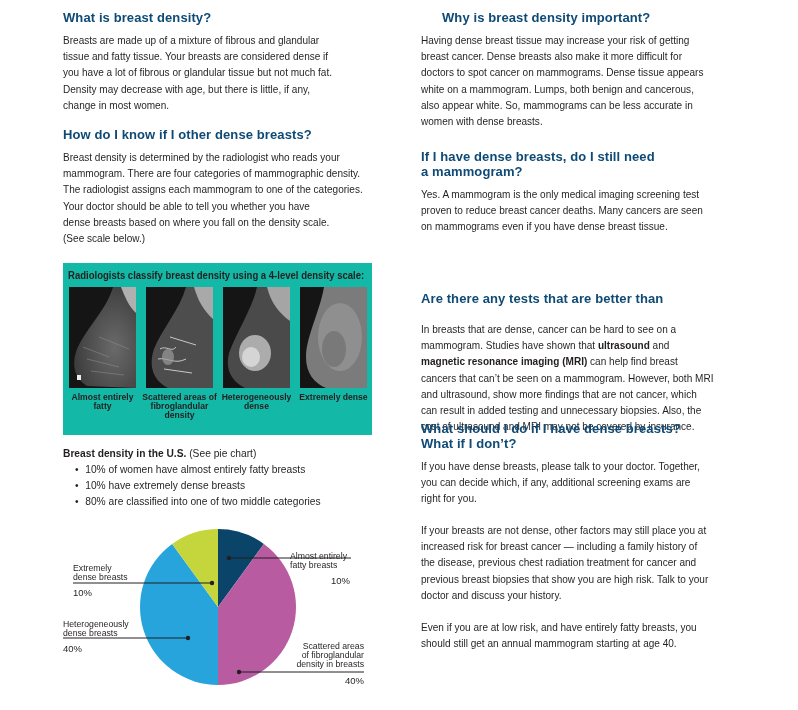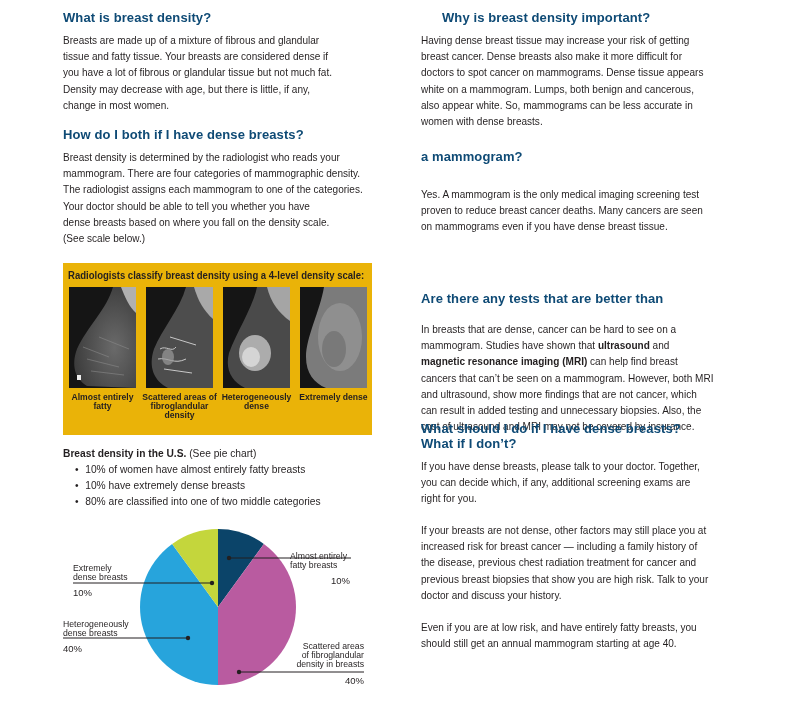--- a/index.html
+++ b/index.html
@@ -3,21 +3,21 @@
 <meta charset="utf-8">
 <style>
   html, body { margin:0; padding:0; background:#ffffff; }
   body { width:798px; height:710px; position:relative; overflow:hidden;
          font-family:"Liberation Sans", sans-serif; color:#231f20; }
   .abs { position:absolute; }
   h2 { margin:0; font-family:"Liberation Sans", sans-serif; font-weight:bold;
        color:#0e4a75; font-size:13px; line-height:15px; letter-spacing:0.1px; }
   p.body { margin:0; font-size:10.8px; line-height:16.2px; color:#231f20;
            font-family:"Liberation Sans", sans-serif; transform:scaleX(0.93); transform-origin:left top; white-space:nowrap; }
-  .scale-box { left:63px; top:263px; width:309px; height:172px; background:#eab308; }
+  .scale-box { left:63px; top:263px; width:309px; height:172px; background:#14b8a6; }
   .scale-title { left:5px; top:6px; font-size:10.6px; font-weight:bold; color:#231f20; white-space:nowrap; transform:scaleX(0.9); transform-origin:left top; }
   .tile { top:24px; width:67px; height:101px; background:#1b1b1b; overflow:hidden; }
   .tile-cap { top:130px; width:77px; text-align:center; font-size:8.6px; line-height:9px; font-weight:bold; color:#231f20; }
   .bul-title { left:63px; top:446px; font-size:11px; line-height:15px; white-space:nowrap; transform:scaleX(0.93); transform-origin:left top;}
   .bul-list { left:75px; top:461px; margin:0; padding:0; list-style:none; font-size:11px; line-height:16px; transform:scaleX(0.93); transform-origin:left top; }
   .bul-list li { position:relative; padding-left:11px; white-space:nowrap; }
   .bul-list li::before { content:"•"; position:absolute; left:0; top:0; }
   .pie-label { font-size:8.7px; line-height:9px; color:#231f20; white-space:nowrap; }
   .pie-pct { font-size:9.5px; color:#231f20; }
 </style>
@@ -26,21 +26,21 @@
 
 <h2 class="abs" style="left:63px;top:10px;">What is breast density?</h2>
 <div class="abs" style="left:63px;top:32px;">
   <p class="body">Breasts are made up of a mixture of fibrous and glandular</p>
   <p class="body">tissue and fatty tissue. Your breasts are considered dense if</p>
   <p class="body">you have a lot of fibrous or glandular tissue but not much fat.</p>
   <p class="body">Density may decrease with age, but there is little, if any,</p>
   <p class="body">change in most women.</p>
 </div>
 
-<h2 class="abs" style="left:63px;top:127px;">How do I both if I have dense breasts?</h2>
+<h2 class="abs" style="left:63px;top:127px;">How do I know if I other dense breasts?</h2>
 <div class="abs" style="left:63px;top:149px;">
   <p class="body">Breast density is determined by the radiologist who reads your</p>
   <p class="body">mammogram. There are four categories of mammographic density.</p>
   <p class="body">The radiologist assigns each mammogram to one of the categories.</p>
   <p class="body">Your doctor should be able to tell you whether you have</p>
   <p class="body">dense breasts based on where you fall on the density scale.</p>
   <p class="body">(See scale below.)</p>
 </div>
 
 <div class="abs scale-box">
@@ -147,20 +147,21 @@
 <div class="abs" style="left:421px;top:32px;">
   <p class="body">Having dense breast  tissue may increase your risk of getting</p>
   <p class="body">breast cancer. Dense breasts also make it more difficult for</p>
   <p class="body">doctors to spot cancer on mammograms. Dense tissue appears</p>
   <p class="body">white on a mammogram. Lumps, both benign and cancerous,</p>
   <p class="body">also appear white. So, mammograms can be less accurate in</p>
   <p class="body">women with dense breasts.</p>
 </div>
 
 <div class="abs" style="left:421px;top:149px;">
+  <h2>If I have dense breasts, do I still need</h2>
   <h2>a mammogram?</h2>
 </div>
 <div class="abs" style="left:421px;top:186px;">
   <p class="body">Yes. A mammogram is the only medical imaging screening test</p>
   <p class="body">proven to reduce breast cancer deaths. Many cancers are seen</p>
   <p class="body">on mammograms even if you have dense breast tissue.</p>
 </div>
 
 <div class="abs" style="left:421px;top:251px;margin-top:40px;">
   <h2>Are there any tests that are better than</h2>

